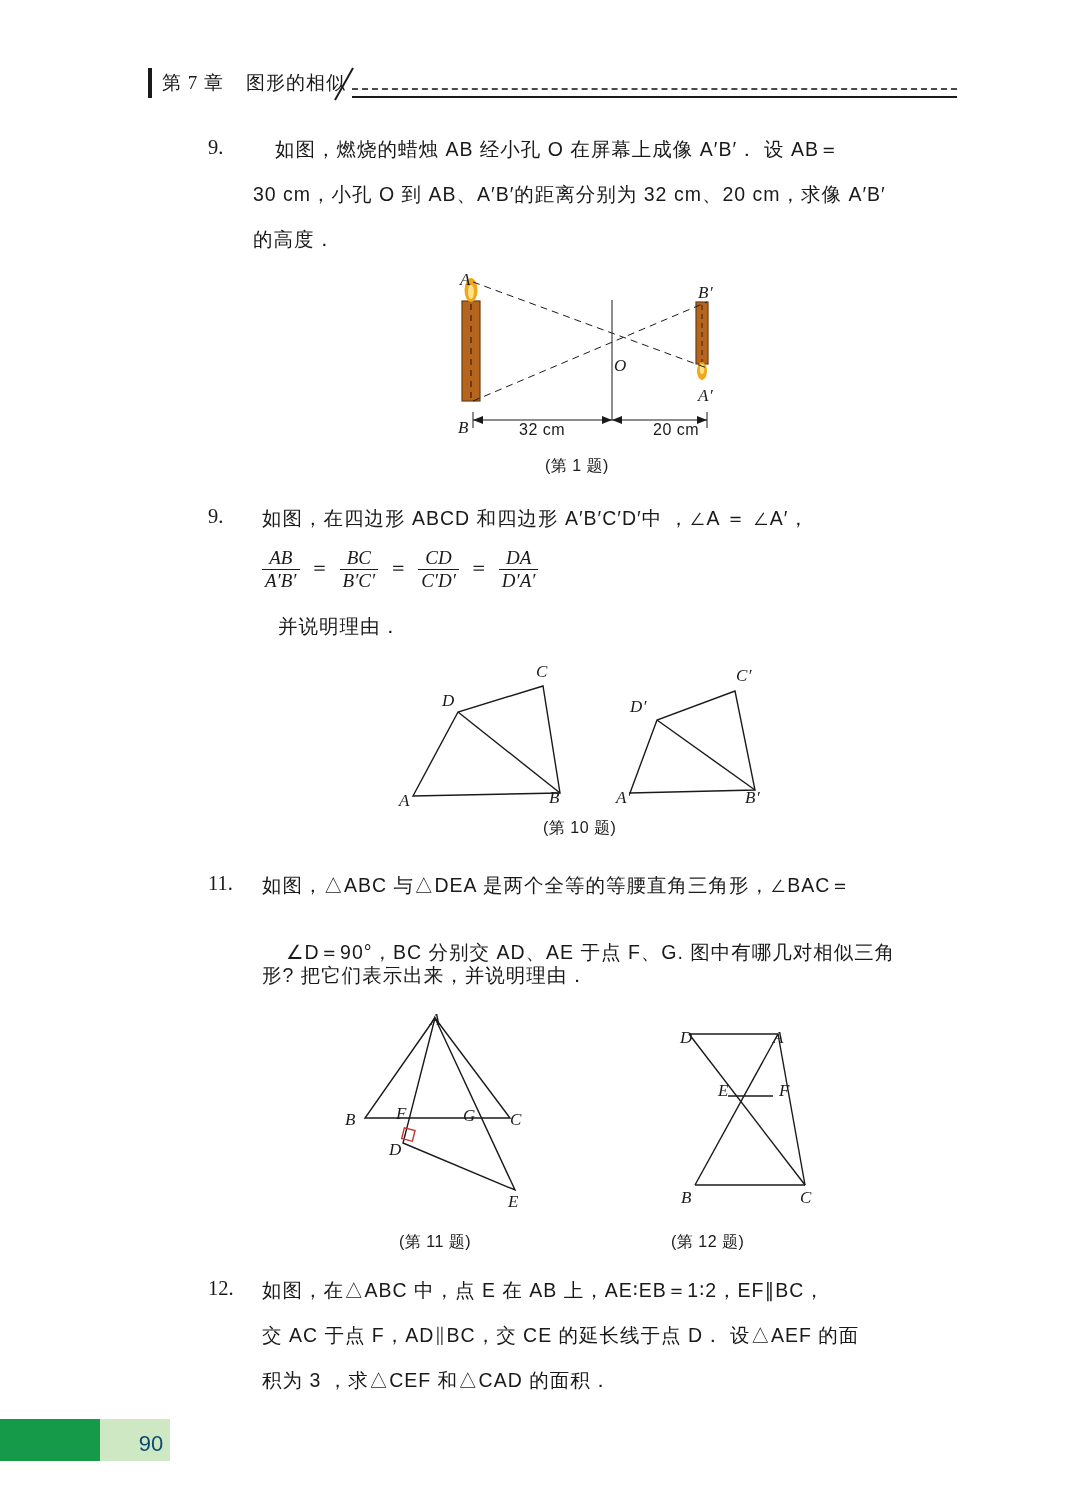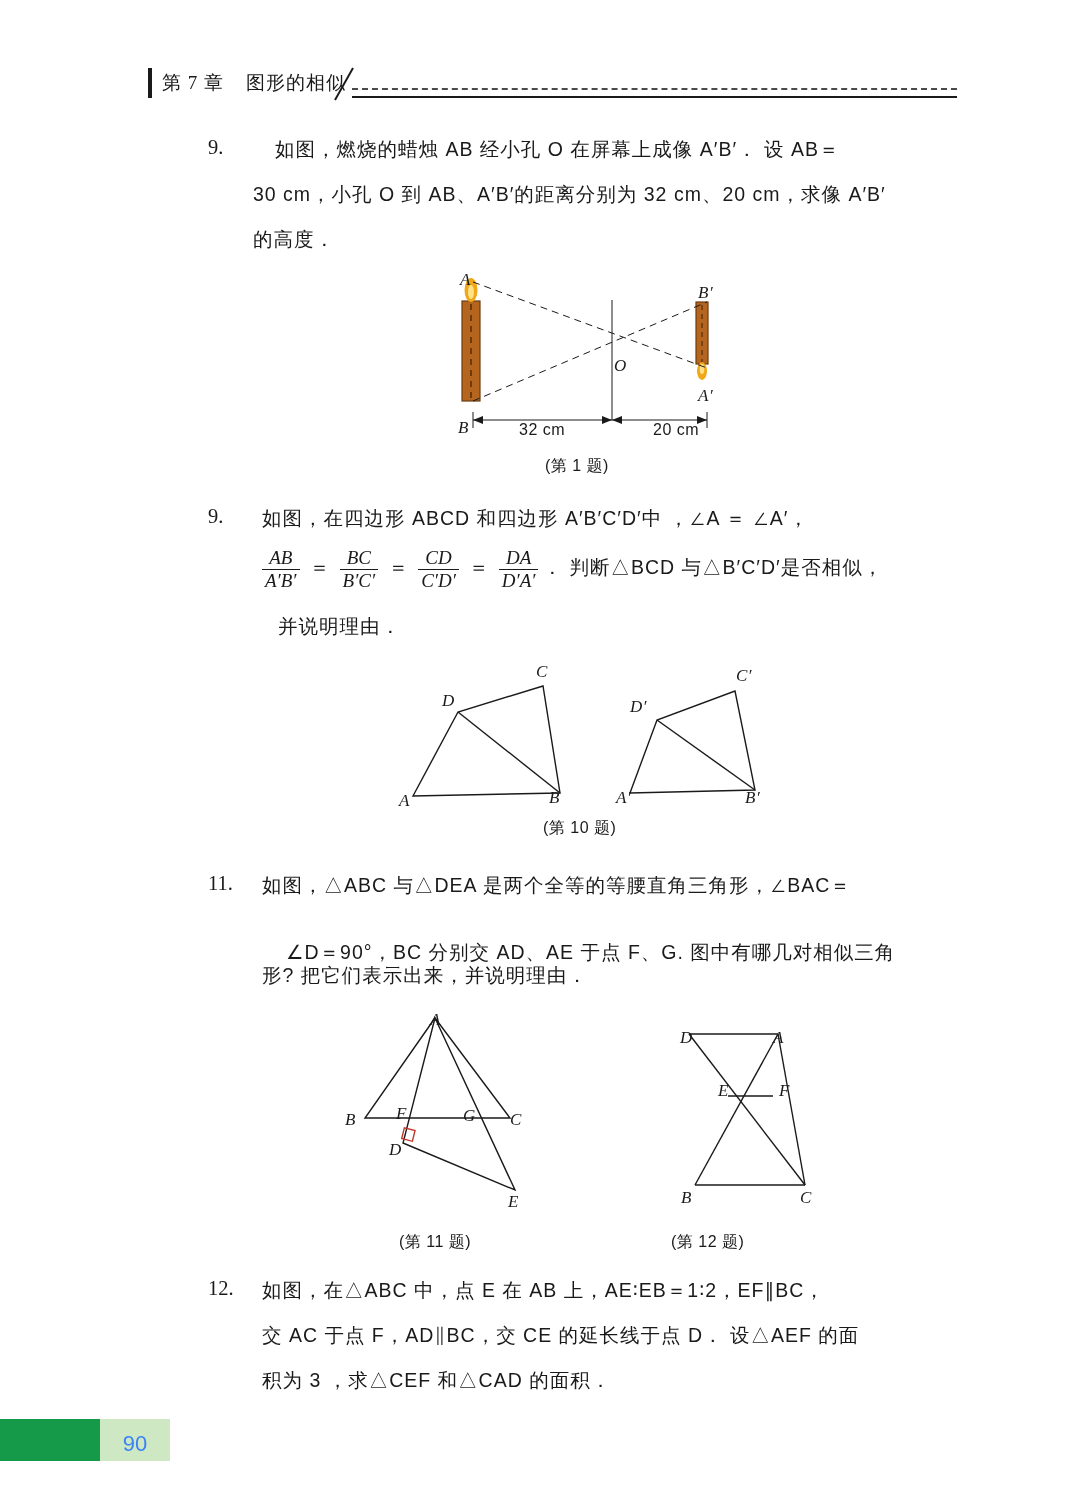--- a/index.html
+++ b/index.html
@@ -55,23 +55,23 @@
   .frac .n{display:block;padding:0 3px;}
   .frac .d{display:block;border-top:1.4px solid #1a1a1a;padding:0 3px;}
   
   .page-strip{
     position:absolute;left:0;top:1419px;width:100px;height:42px;background:#159a49;
   }
   .page-box{
     position:absolute;left:100px;top:1419px;width:70px;height:42px;background:#cfe8c4;
   }
   .page-num{
-    position:absolute;left:100px;top:1419px;width:70px;height:50px;
+    position:absolute;left:116px;top:1419px;width:70px;height:50px;
     display:flex;align-items:center;justify-content:center;
-    font-family:"Liberation Sans", sans-serif;font-size:22px;color:#3b82f6;
+    font-family:"Liberation Sans", sans-serif;font-size:22px;color:#0c4a6e;
   }
   svg{display:block;}
   .fig{position:absolute;}
 </style>
 </head>
 <body>
 
 <div class="header">
   <div class="header-bar"></div>
   <div class="chapter-label">
@@ -143,21 +143,20 @@
   <span style="font-size:20px;padding:0 6px;">＝</span>
   <span class="frac">
     <span class="n">CD</span>
     <span class="d">C′D′</span>
   </span>
   <span style="font-size:20px;padding:0 6px;">＝</span>
   <span class="frac">
     <span class="n">DA</span>
     <span class="d">D′A′</span>
   </span>
-  <span class="cn" style="font-size:19.5px;">． 判断△BCD 与△B′C′D′是否相似，</span>
 </div>
 
 <div class="ptext cn" style="left:278px;top:613px;">并说明理由．</div>
 
 <div class="fig" style="left:395px;top:660px;">
   <svg width="400" height="150" viewBox="0 0 400 150">
 
     <polygon points="18,136 63,52 148,26 165,133" fill="none" stroke="#1a1a1a" stroke-width="1.4"></polygon>
     <line x1="63" y1="52" x2="165" y2="133" stroke="#1a1a1a" stroke-width="1.4"></line>
 

